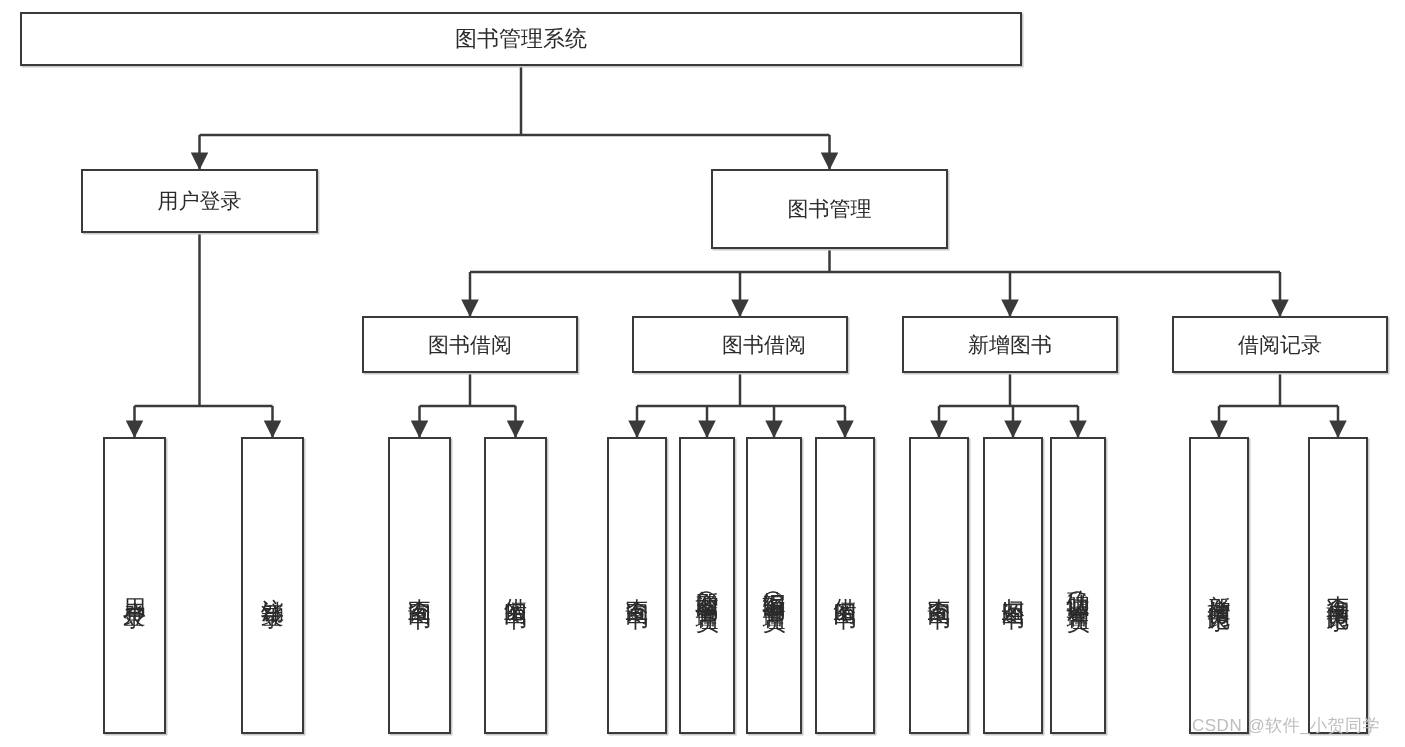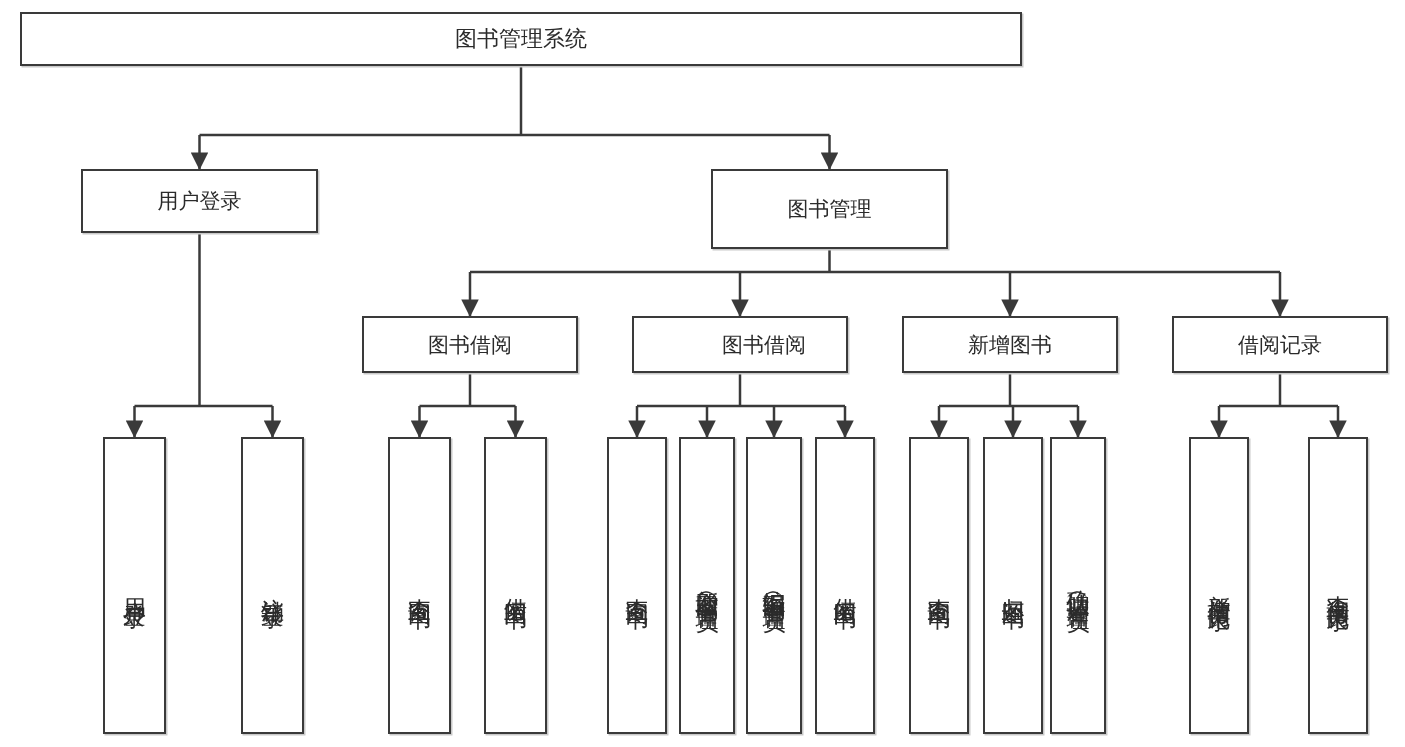--- a/index.html
+++ b/index.html
@@ -164,13 +164,14 @@
       <div class="node vertical" style="left: 1050px; top: 437px; width: 56px; height: 297px;">
         <div class="node-label">确认归还（管理员）</div>
       </div>
       <div class="node vertical" style="left: 1189px; top: 437px; width: 60px; height: 297px;">
         <div class="node-label">新增借阅记录</div>
       </div>
       <div class="node vertical" style="left: 1308px; top: 437px; width: 60px; height: 297px;">
         <div class="node-label">查询借阅记录</div>
       </div>
     </div>
+  <div class="watermark" style="left: 1192px; top: 714px; color: rgb(189, 189, 189);">CSDN @软件_小贺同学</div>
 </div>
 
 </body></html>

